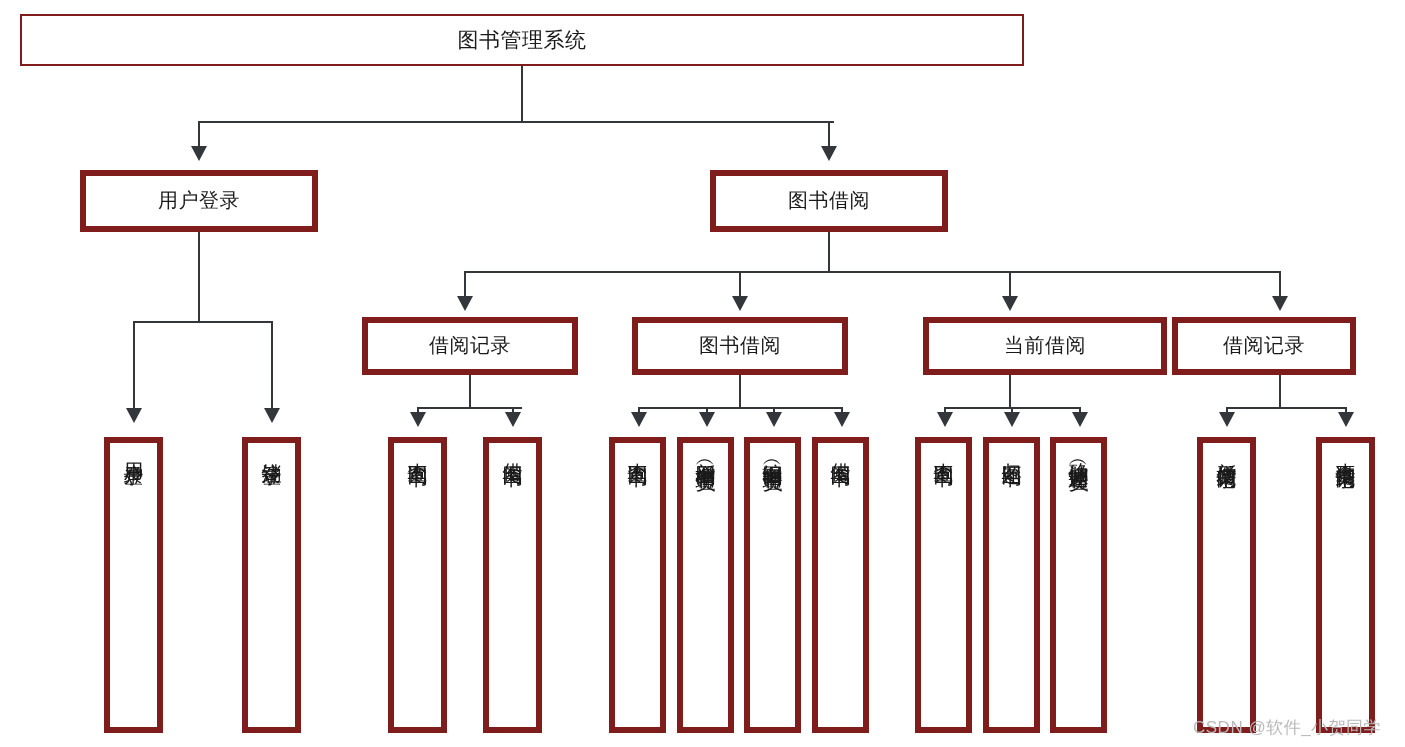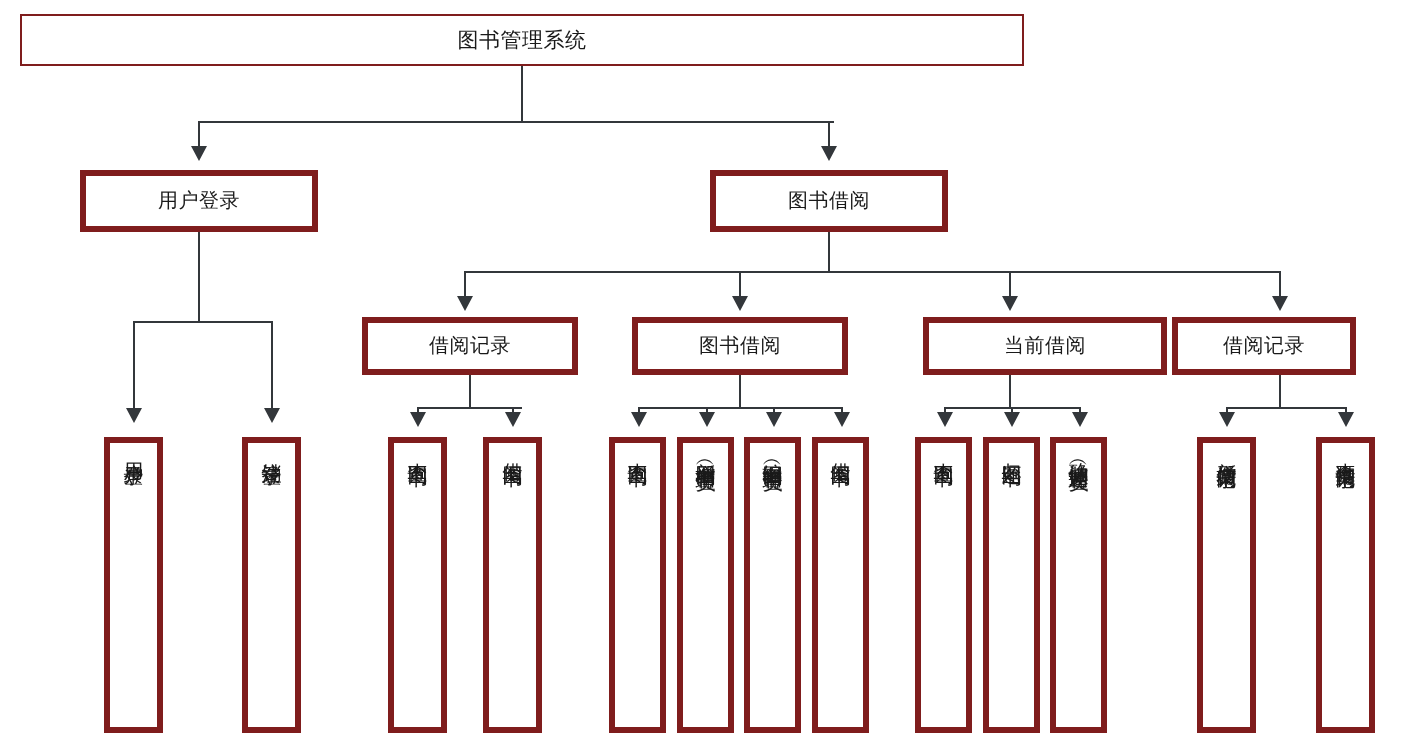--- a/index.html
+++ b/index.html
@@ -204,14 +204,15 @@
   <div class="vline" style="left:1345px; top:407px; height:8px;"></div>
   <div class="arrow" style="left:1338px; top:412px;"></div>
 
   <div class="node leaf" style="left:1197px; top:437px; width:59px; height:296px;">
     <span class="label">新增借阅记录</span>
   </div>
   <div class="node leaf" style="left:1316px; top:437px; width:59px; height:296px;">
     <span class="label">查询借阅记录</span>
   </div>
 
+  <div id="watermark" style="left:1193px; top:716px;">CSDN @软件_小贺同学</div>
 
 </div>
 
 </body></html>

